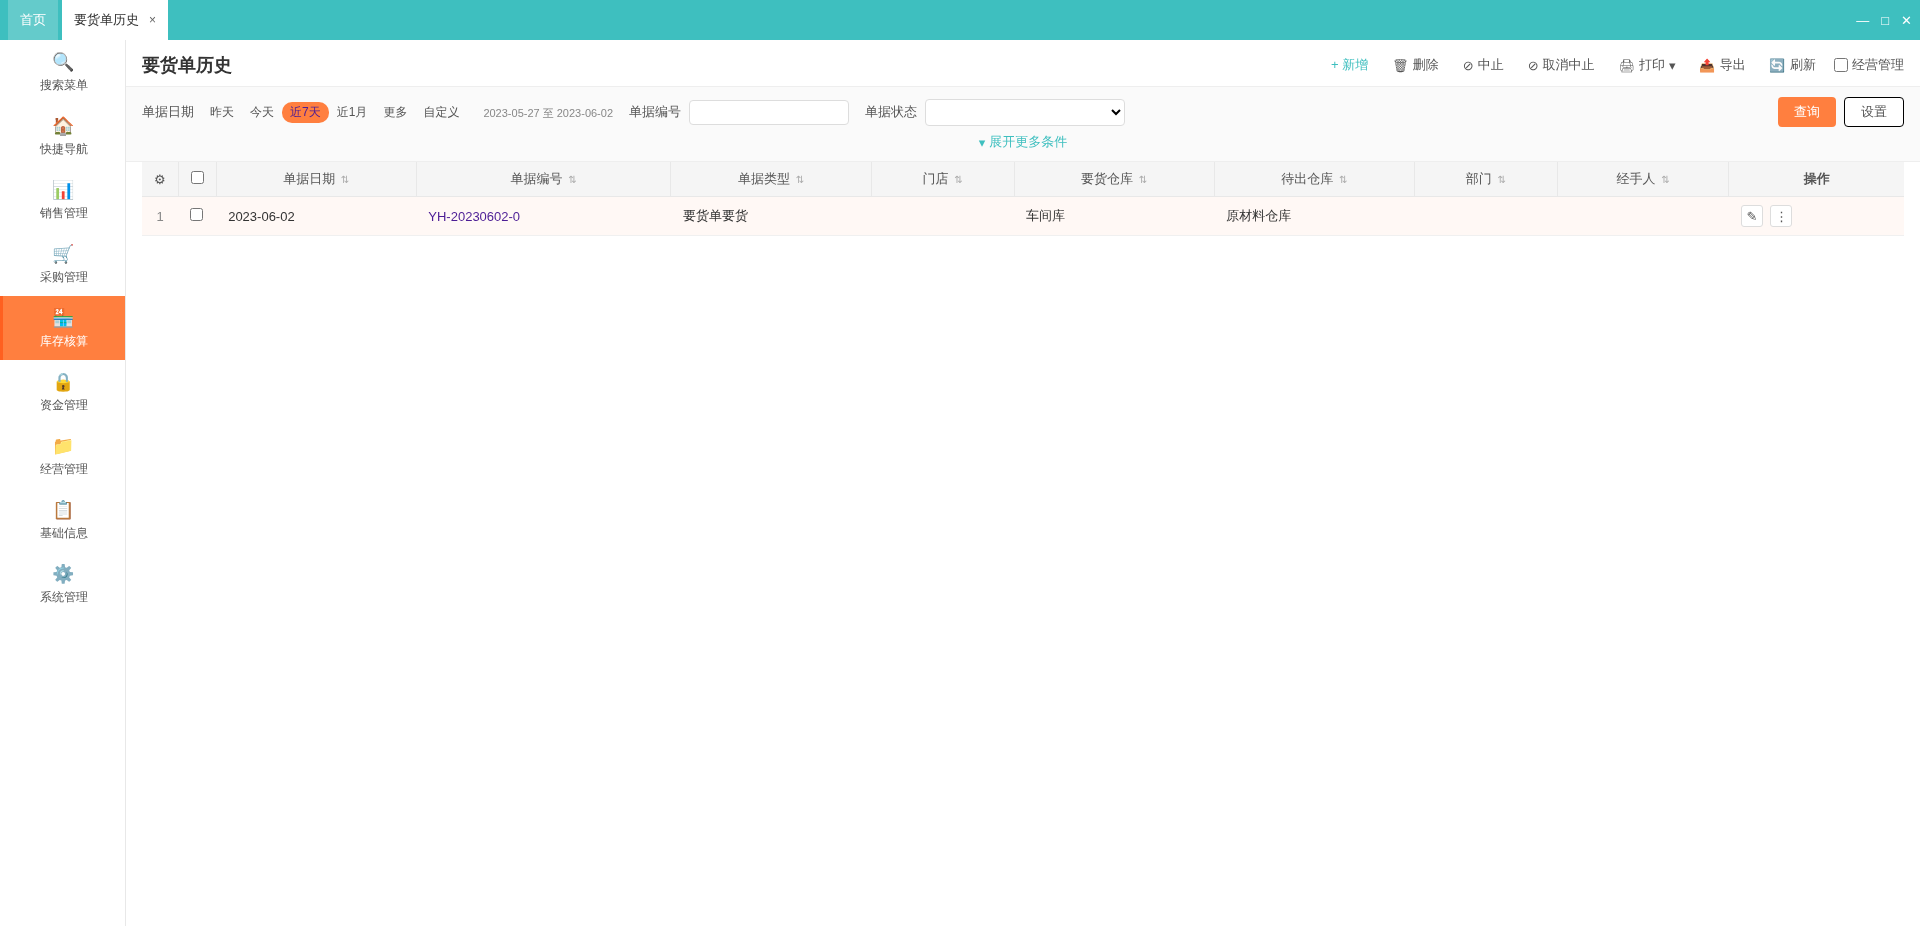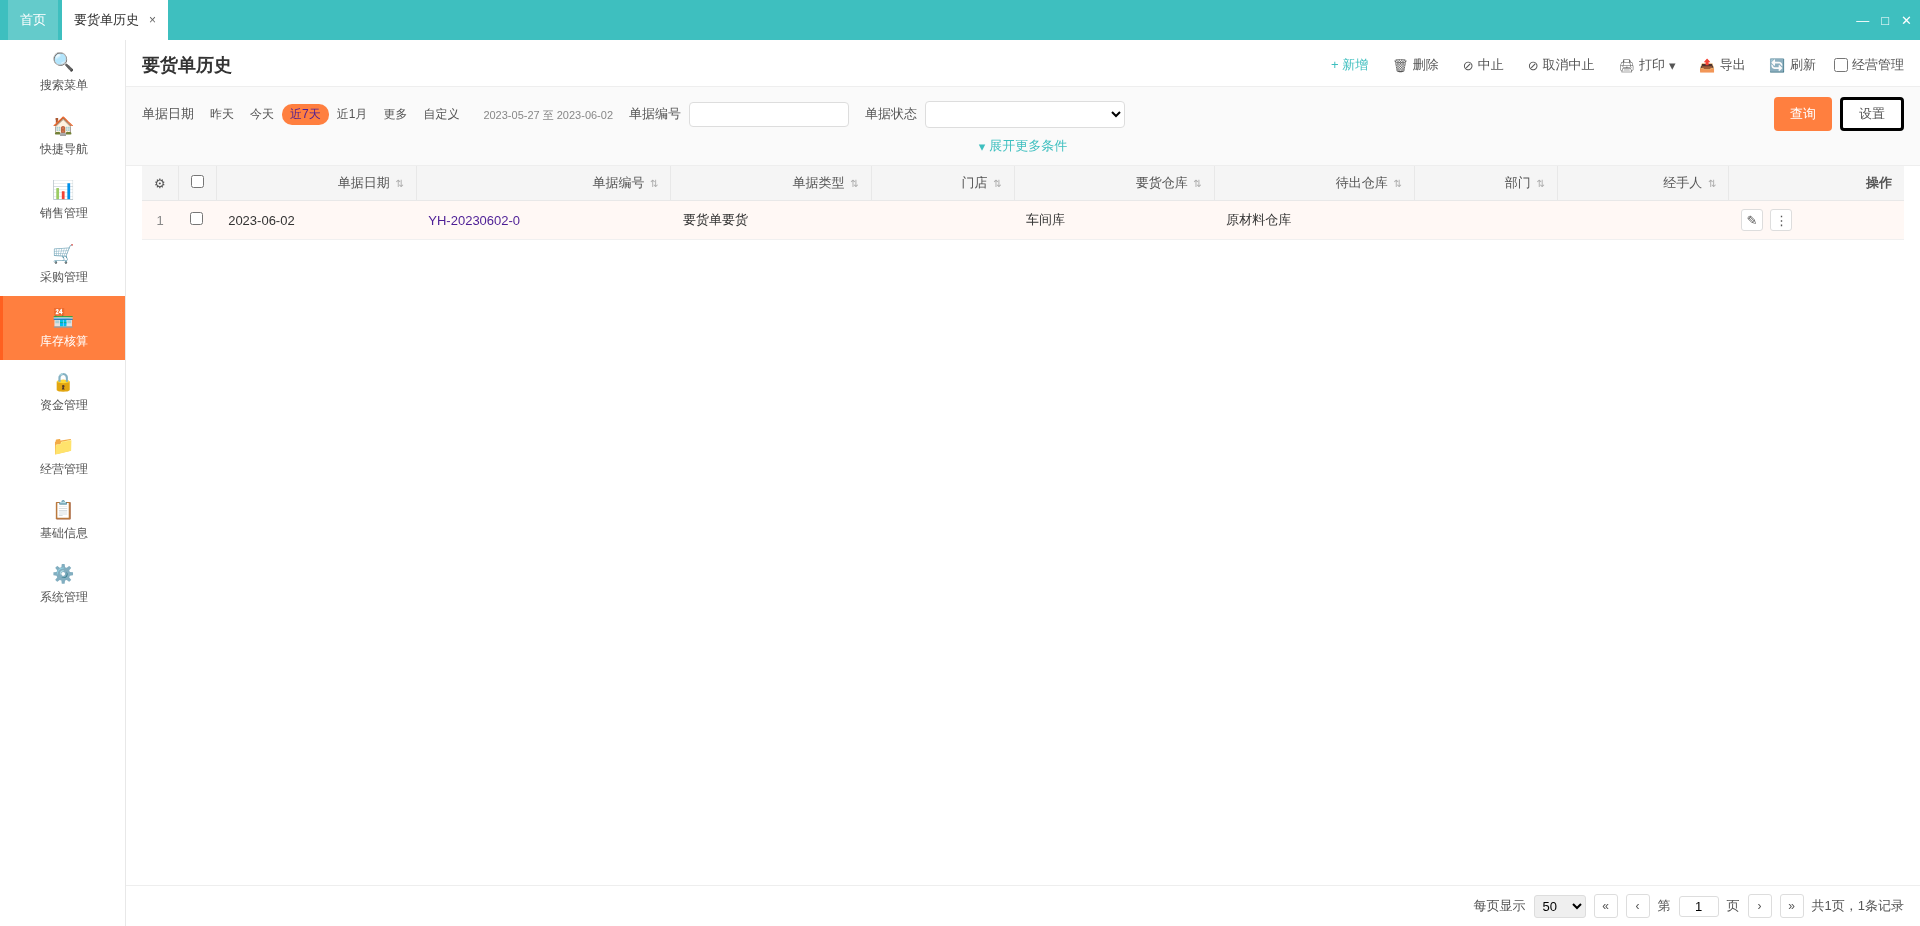--- a/index.html
+++ b/index.html
@@ -129,21 +129,21 @@
       color: #fff;
       border: none;
       padding: 5px 16px;
       border-radius: 4px;
       cursor: pointer;
       font-size: 13px;
     }
     .btn-secondary {
       background: #fff;
       color: #555;
-      border: 3px solid #000000;
+      border: 1px solid #000000;
       padding: 5px 16px;
       border-radius: 4px;
       cursor: pointer;
       font-size: 13px;
     }
     .display-detail-btn {
       display: flex;
       align-items: center;
       gap: 4px;
       cursor: pointer;
@@ -240,21 +240,21 @@
       width: 100%;
       border-collapse: collapse;
       font-size: 13px;
     }
     thead tr {
       background: #f5f5f5;
       border-bottom: 1px solid #e8e8e8;
     }
     thead th {
       padding: 8px 12px;
-      text-align: right;
+      text-align: center;
       color: #555;
       font-weight: normal;
       white-space: nowrap;
       border-right: 1px solid #e8e8e8;
     }
     thead th:last-child { border-right: none; font-weight: bold; }
     tbody tr {
       border-bottom: 1px solid #f0f0f0;
     }
     tbody tr:nth-child(odd) { background: #fff8f5; }
@@ -537,31 +537,15 @@
             <td>
               <span class="op-btn">✎</span>
               <span class="op-btn">⋮</span>
             </td>
           </tr>
         </tbody>
       </table>
     </div>
 
 
-    <div class="pagination-bar">
-      <span>每页显示</span>
-      <select class="page-size-select">
-        <option value="50" selected="">50</option>
-        <option value="20">20</option>
-        <option value="100">100</option>
-      </select>
-      <button class="page-btn">«</button>
-      <button class="page-btn">‹</button>
-      <span>第</span>
-      <input class="page-input" type="text" value="1" style="">
-      <span>页</span>
-      <button class="page-btn">›</button>
-      <button class="page-btn">»</button>
-      <span>共1页，1条记录</span>
-    </div>
 
   </div>
 </div>
 
 </body></html>

